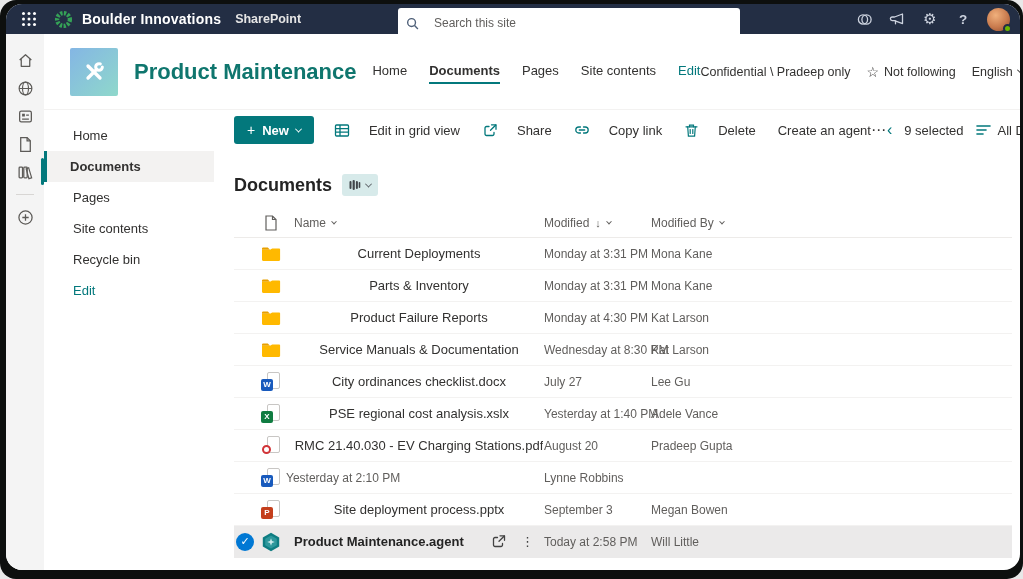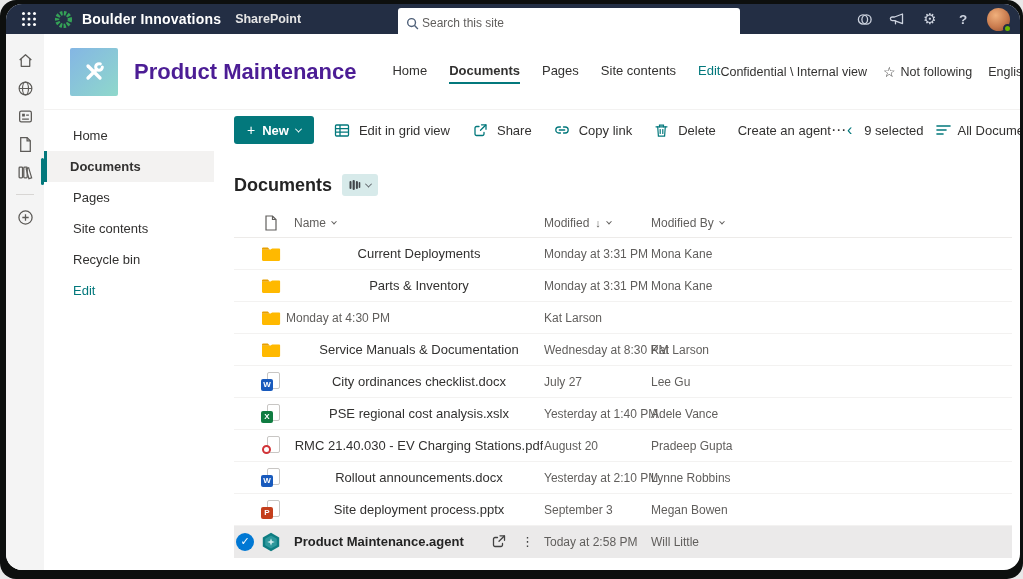--- a/index.html
+++ b/index.html
@@ -6,41 +6,41 @@
   html,body { background:#e8e8e8; font-family:"Liberation Sans","DejaVu Sans",sans-serif; }
   .frame { width:1023px; height:579px; background:#0d0f0e; border-radius:16px; padding:4px 3px 9px 6px; position:relative; overflow:hidden; }
   .app { width:100%; height:100%; background:#fff; border-radius:16px; overflow:hidden; display:flex; flex-direction:column; position:relative; }
 
   
   .suitebar { height:30px; background:#232e44; display:flex; align-items:center; flex:0 0 auto; padding:0 10px 0 12px; position:relative; color:#fff; }
   .waffle { width:22px; height:22px; display:flex; align-items:center; justify-content:center; cursor:pointer; }
   .logo { width:19px; height:19px; margin-left:14px; }
   .suite-app-name { font-size:14px; font-weight:bold; color:#fff; margin-left:9px; letter-spacing:.2px; }
   .suite-product { font-size:12.5px; color:#e5e5e5; margin-left:14px; font-weight:600; }
-  .searchbox { position:absolute; left:392px; top:4px; width:342px; height:30px; background:#fff; border-radius:3px; display:flex; align-items:center; padding:0 8px; gap:3px; }
+  .searchbox { position:absolute; left:392px; top:4px; width:342px; height:30px; background:#fff; border-radius:3px; display:flex; align-items:center; padding:0 8px; gap:15px; }
   .searchbox input { border:none; outline:none; flex:1; font-size:12px; color:#3b3a39; background:transparent; font-family:inherit; }
   .searchbox input::placeholder { color:#605e5c; }
   .suite-right { margin-left:auto; display:flex; align-items:center; gap:7px; }
   .suite-iconbtn { width:26px; height:26px; display:flex; align-items:center; justify-content:center; color:#cdd3df; cursor:pointer; font-size:14px; }
   .avatar { width:23px; height:23px; border-radius:50%; background:radial-gradient(circle at 38% 32%, #f0b07c 0%, #c97b4e 55%, #8c4a2e 100%); position:relative; margin-left:4px; cursor:pointer; }
   .presence { position:absolute; right:-2px; bottom:-2px; width:9px; height:9px; border-radius:50%; background:#6bb700; border:2px solid #232e44; }
 
   
   .bodyrow { flex:1; display:flex; min-height:0; }
   .rail { width:38px; background:#f4f4f4; display:flex; flex-direction:column; align-items:center; padding-top:12px; position:relative; flex:0 0 auto; }
   .rail-ic { width:28px; height:28px; display:flex; align-items:center; justify-content:center; color:#5d5b58; cursor:pointer; }
   .rail-div { width:18px; height:1px; background:#d8d6d4; margin:8px 0; }
   .rail-indicator { position:absolute; right:0; top:124px; width:3px; height:27px; background:#03787c; border-radius:2px; }
 
   .main { flex:1; display:flex; flex-direction:column; min-width:0; }
 
   
   .siteheader { height:76px; display:flex; align-items:center; padding:0 22px 0 26px; border-bottom:1px solid #f3f2f1; flex:0 0 auto; }
   .sitetile { width:48px; height:48px; border-radius:2px; background:linear-gradient(135deg,#84b6e4 0%, #8fd8cb 100%); display:flex; align-items:center; justify-content:center; flex:0 0 auto; cursor:pointer; }
-  .sitetitle { font-size:22px; font-weight:700; color:#4c1d95; margin:0 36px 0 16px; white-space:nowrap; }
+  .sitetitle { font-size:22px; font-weight:700; color:#0f766e; margin:0 16px 0 16px; white-space:nowrap; }
   .hubnav { display:flex; align-items:center; gap:22px; margin-top:4px; }
   .hubnav .navitem { font-size:13px; color:#323130; cursor:pointer; padding-bottom:4px; border-bottom:2px solid transparent; white-space:nowrap; }
   .hubnav .navitem.active { font-weight:700; border-bottom-color:#03787c; }
   .hubnav .navitem.accent { color:#03787c; }
   .header-right { margin-left:auto; display:flex; align-items:center; gap:16px; white-space:nowrap; }
   .classification { font-size:12.5px; color:#323130; }
   .follow { font-size:12.5px; color:#323130; display:flex; align-items:center; gap:5px; cursor:pointer; }
   .star { font-size:14px; color:#323130; }
   .lang { font-size:12.5px; color:#323130; display:flex; align-items:center; gap:5px; cursor:pointer;justify-content:flex-end; }
 
@@ -52,21 +52,21 @@
   .sn-item.active { background:#f3f2f1; border-left-color:#03787c; font-weight:700; padding-left:23px; }
   .sn-item.accent { color:#03787c; }
 
   
   .content { flex:1; display:flex; flex-direction:column; min-width:0; }
   .cmdbar { height:40px; display:flex; align-items:center; padding:0 16px 0 20px; flex:0 0 auto; }
   .newbtn { display:flex; align-items:center; gap:7px; background:#03787c; color:#fff; font-size:13px; font-weight:700; padding:6px 13px; border-radius:3px; cursor:pointer; border:none; font-family:inherit; }
   .newbtn .plus { font-size:14px; font-weight:400; }
   .chev { display:inline-block; width:5px; height:5px; border-right:1.4px solid currentColor; border-bottom:1.4px solid currentColor; transform:rotate(45deg) translate(-1px,-1px); }
   .cmd-actions { display:flex; align-items:center; gap:22px; margin-left:20px; }
-  .cmd-item { display:flex; align-items:center; gap:9px; font-size:13px; color:#323130; cursor:pointer; white-space:nowrap; }
+  .cmd-item { display:flex; align-items:center; gap:19px; font-size:13px; color:#323130; cursor:pointer; white-space:nowrap; }
   .cmd-item svg { color:#03787c; }
   .cmd-more { color:#323130; font-size:15px; letter-spacing:1px; cursor:pointer; }
   .cmd-right { margin-left:auto; display:flex; align-items:center; gap:12px; white-space:nowrap; }
   .sel-back { color:#03787c; font-size:16px; line-height:1; cursor:pointer; }
   .sel-count { font-size:13px; color:#323130; }
   .view-switch { display:flex; align-items:center; gap:7px; font-size:13px; color:#323130; cursor:pointer; }
   .view-switch svg { color:#03787c; }
 
   .docheading { display:flex; align-items:center; margin:24px 0 0 20px; gap:10px; }
   .docheading h2 { font-size:18px; font-weight:700; color:#242424; }
@@ -214,21 +214,21 @@
           </div>
           <h1 class="sitetitle">Product Maintenance</h1>
           <div class="hubnav" id="hubnav">
               <span class="navitem">Home</span>
               <span class="navitem active">Documents</span>
               <span class="navitem">Pages</span>
               <span class="navitem">Site contents</span>
               <span class="navitem accent">Edit</span>
             </div>
           <div class="header-right">
-            <span class="classification">Confidential \ Internal view</span>
+            <span class="classification">Confidential \ Pradeep only</span>
             <span class="follow">
                 <span class="star">☆</span>
                 <span>Not following</span>
               </span>
             <span class="lang">
                 <span>English</span>
                 <span class="chev"></span>
               </span>
           </div>
         </div>
@@ -389,20 +389,23 @@
                   <div class="trow">
                     <div class="cell-check"></div>
                     <div class="cell-icon">
                       <span style="display:flex;">
                         <svg width="20" height="16" viewBox="0 0 20 16">
                           <path d="M1 2.6 a1.2 1.2 0 0 1 1.2 -1.2 h4.6 l2.2 2.3 H1z" fill="#e8a000"></path>
                           <path d="M1 3.7 h8 l2.2 -1.3 h7 a0.9 0.9 0 0 1 0.9 0.9 v10.5 a1.1 1.1 0 0 1 -1.1 1.1 H2.1 A1.1 1.1 0 0 1 1 13.8 z" fill="#ffb900"></path>
                         </svg>
                       </span>
                     </div>
+                    <div class="cell-name">
+                      <span class="nm">Product Failure Reports</span>
+                    </div>
                     <div class="cell-mod">Monday at 4:30 PM</div>
                     <div class="cell-by">Kat Larson</div>
                   </div>
                   <div class="trow">
                     <div class="cell-check"></div>
                     <div class="cell-icon">
                       <span style="display:flex;">
                         <svg width="20" height="16" viewBox="0 0 20 16">
                           <path d="M1 2.6 a1.2 1.2 0 0 1 1.2 -1.2 h4.6 l2.2 2.3 H1z" fill="#e8a000"></path>
                           <path d="M1 3.7 h8 l2.2 -1.3 h7 a0.9 0.9 0 0 1 0.9 0.9 v10.5 a1.1 1.1 0 0 1 -1.1 1.1 H2.1 A1.1 1.1 0 0 1 1 13.8 z" fill="#ffb900"></path>
@@ -457,23 +460,20 @@
                     <div class="cell-mod">August  20</div>
                     <div class="cell-by">Pradeep Gupta</div>
                   </div>
                   <div class="trow">
                     <div class="cell-check"></div>
                     <div class="cell-icon">
                       <span class="ficon">
                         <span class="page"></span>
                         <span class="badge badge-word">W</span>
                       </span>
-                    </div>
-                    <div class="cell-name">
-                      <span class="nm">Rollout announcements.docx</span>
                     </div>
                     <div class="cell-mod">Yesterday at 2:10 PM</div>
                     <div class="cell-by">Lynne Robbins</div>
                   </div>
                   <div class="trow">
                     <div class="cell-check"></div>
                     <div class="cell-icon">
                       <span class="ficon">
                         <span class="page"></span>
                         <span class="badge badge-ppt">P</span>

